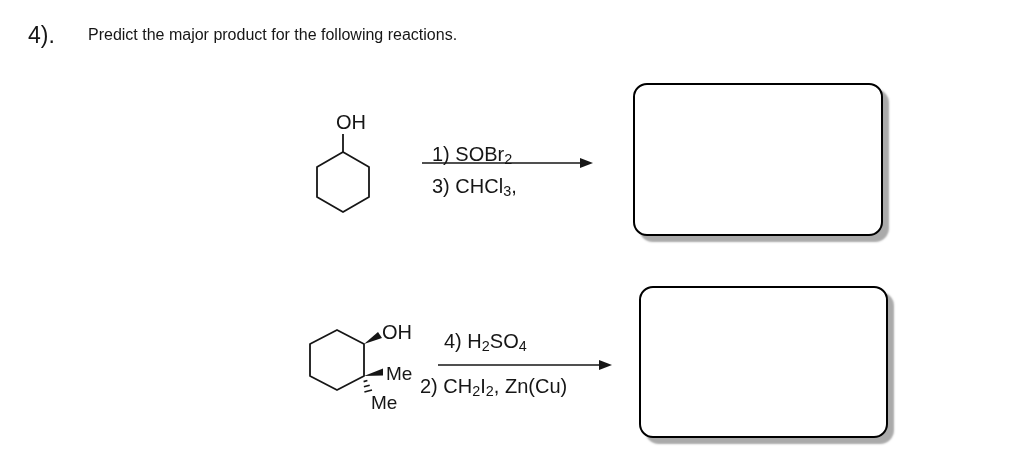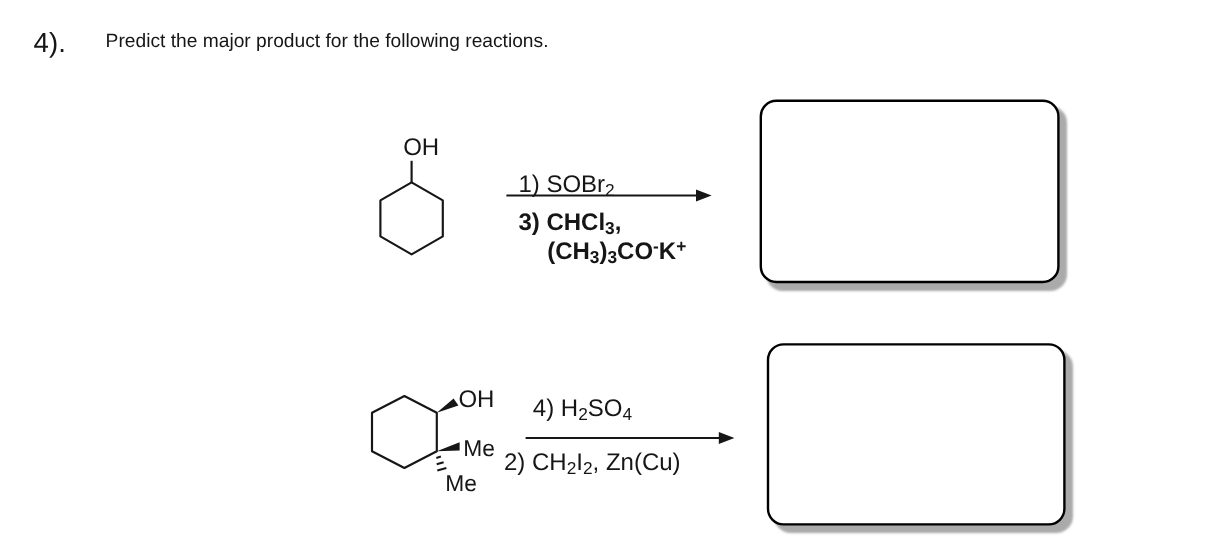--- a/index.html
+++ b/index.html
@@ -10,21 +10,21 @@
   .abs{position:absolute;}
   .title-num{left:28px;top:22px;font-size:23px;line-height:26px;}
   .title-text{left:88px;top:22px;font-size:16px;line-height:26px;}
   .reagents{font-size:20px;line-height:24px;white-space:nowrap;}
   .reagents .rline{height:24px;}
   .reagents .indent{padding-left:24px;}
   sub,sup{line-height:0;font-size:72%;}
   sub{vertical-align:-0.22em;}
   sup{vertical-align:0.42em;}
   .rxn1-above{left:432px;top:106px;margin-top:36px;}
-  .rxn1-below{left:432px;top:174px;font-weight:bold;}
+  .rxn1-below{left:432px;top:174px;}
   .rxn2-above{left:444px;top:329px;}
   .rxn2-below{left:420px;top:374px;}
   .answer-box{
     box-sizing:border-box;background:#ffffff;border:2px solid #000000;border-radius:14px;
     box-shadow:6px 6px 2px #aaaaaa;
   }
   .box1{left:633px;top:83px;width:250px;height:153px;}
   .box2{left:639px;top:286px;width:249px;height:152px;}
   svg text{font-family:"Liberation Sans","DejaVu Sans",sans-serif;fill:#161616;}
   .struct{overflow:visible;}
@@ -49,21 +49,20 @@
       <div class="rline"><span>1) SOBr</span><sub>2</sub></div>
     </div>
 
     <svg class="abs" style="left:420px;top:155px;" width="178" height="16" viewBox="0 0 178 16">
       <line x1="2" y1="8" x2="161" y2="8" stroke="#161616" stroke-width="1.7"></line>
       <polygon points="160,3 173,8 160,13" fill="#161616"></polygon>
     </svg>
 
     <div class="abs reagents rxn1-below">
       <div class="rline"><span>3) CHCl</span><sub>3</sub><span>,</span></div>
-      <div class="rline indent"><span>(CH</span><sub>3</sub><span>)</span><sub>3</sub><span>CO</span><sup>-</sup><span>K</span><sup>+</sup></div>
     </div>
 
     <div class="abs answer-box box1"></div>
   </div>
 
   <div>
 
     <svg class="abs struct" style="left:295px;top:312px;" width="128" height="105" viewBox="0 0 128 105">
       <polygon points="42,18 69,32 69,64 42,78 15,64 15,32" fill="none" stroke="#161616" stroke-width="1.8" stroke-linejoin="round"></polygon>
 

